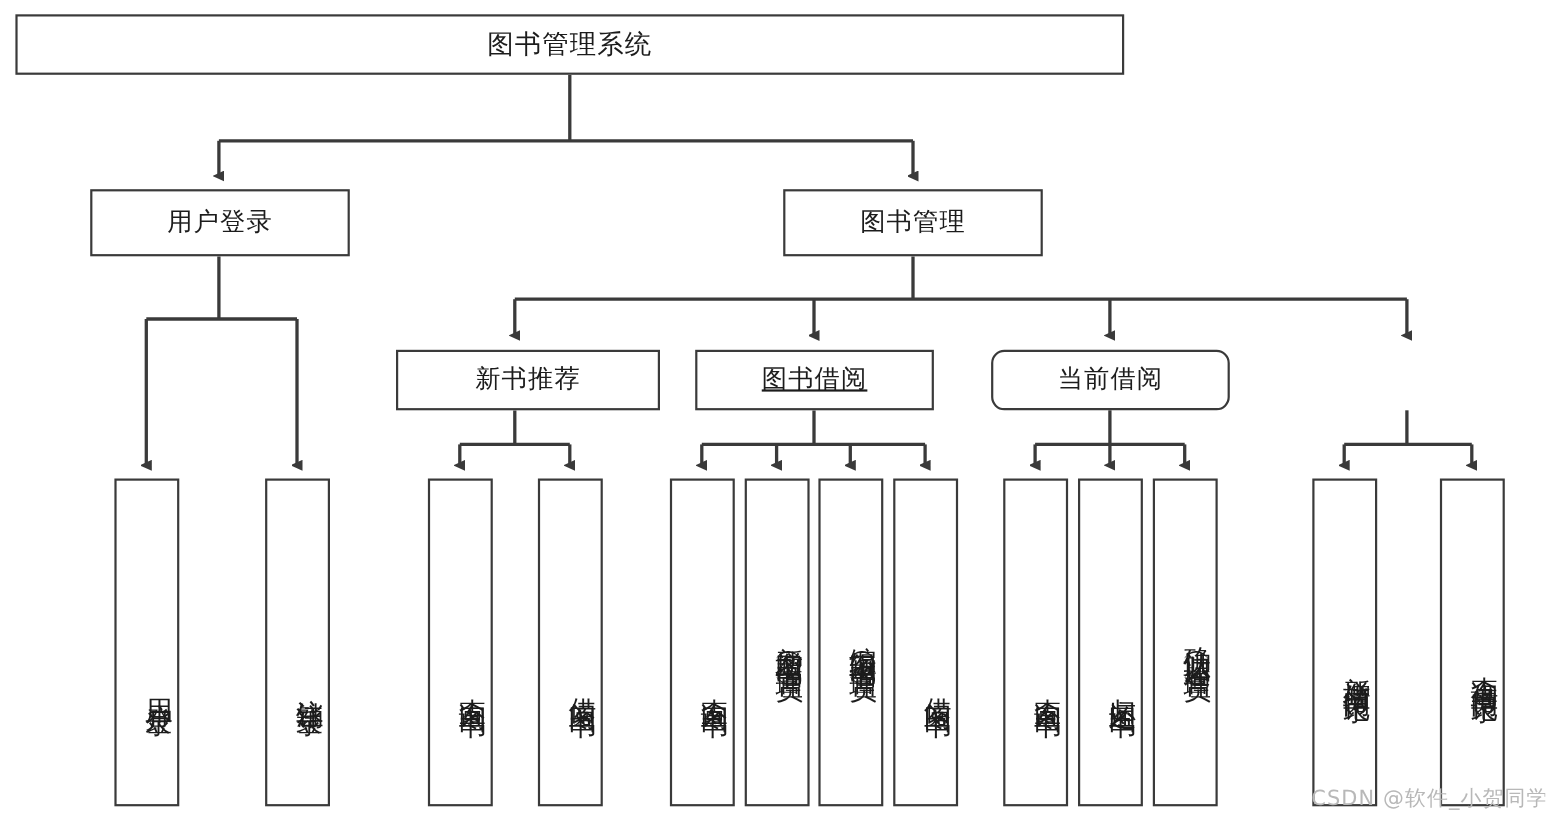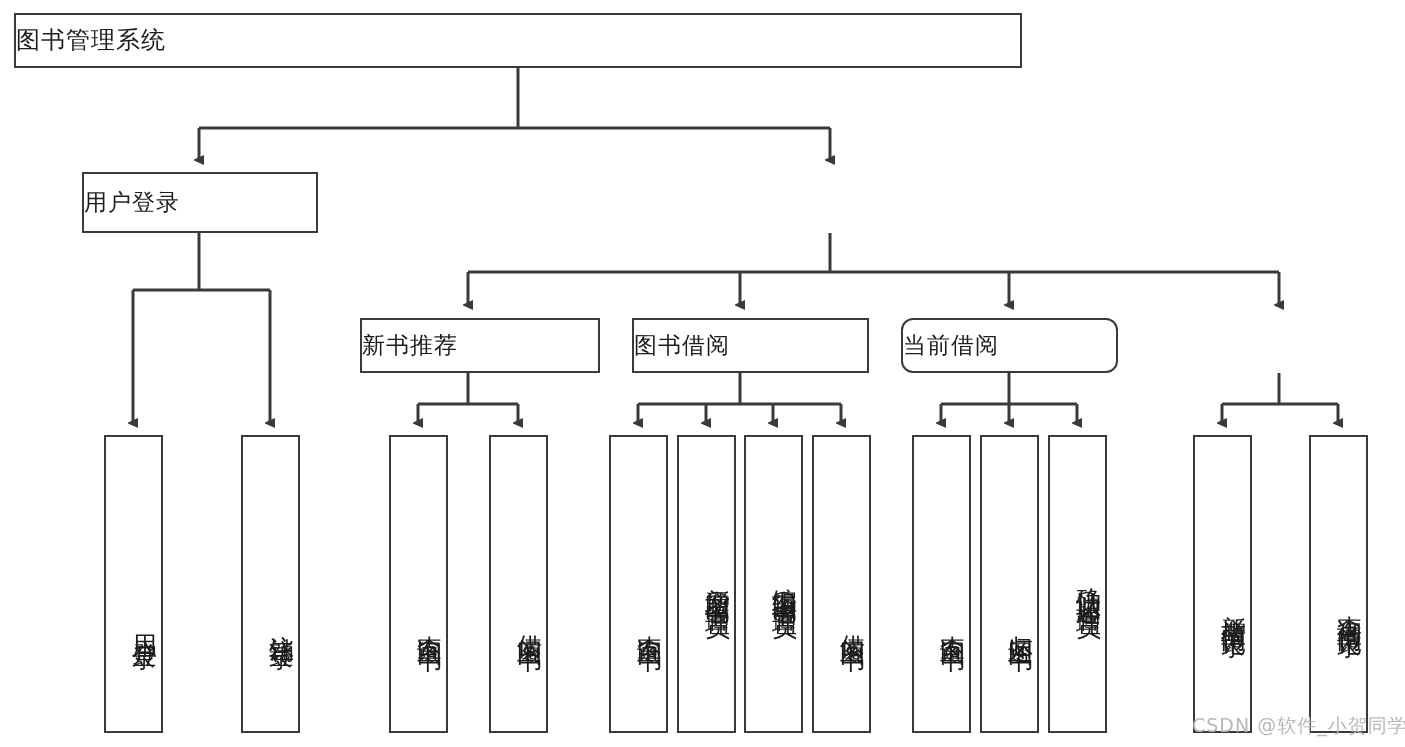--- a/index.html
+++ b/index.html
@@ -26,20 +26,21 @@
     height: 747px;
     pointer-events: none;
   }
   .node {
     position: absolute;
     box-sizing: border-box;
     background: #ffffff;
     border: 2px solid #3a3a3a;
     display: flex;
     align-items: center;
+    justify-content: center;
     color: #1c1c1c;
   }
   .node.horiz {
     font-size: 23px;
     letter-spacing: 1px;
     line-height: 1.2;
   }
   .node.root {
     font-size: 24px;
   }
@@ -124,26 +125,29 @@
   </svg>
 
   <div class="node horiz root" style="left:14px; top:13px; width:1008px; height:55px;">
     <span>图书管理系统</span>
   </div>
 
   <div class="node horiz" style="left:82px; top:172px; width:236px; height:61px;">
     <span>用户登录</span>
   </div>
 
+  <div class="node horiz" style="left:712px; top:172px; width:236px; height:61px;">
+    <span>图书管理</span>
+  </div>
 
   <div class="node horiz" style="left:360px; top:318px; width:240px; height:55px;">
     <span>新书推荐</span>
   </div>
 
-  <div class="node horiz" style="left:632px; top:318px; width:237px; height:55px;">
+  <div class="node horiz" style="left:632px; top:318px; width:217px; height:55px;text-decoration:underline;">
     <span>图书借阅</span>
   </div>
 
   <div class="node horiz" style="left:901px; top:318px; width:217px; height:55px;border-radius:12px;">
     <span>当前借阅</span>
   </div>
 
 
   <div class="node vert" style="left:104px; top:435px; width:59px; height:298px; padding-top:78px;">
     <span class="vlabel">用户登录</span>

